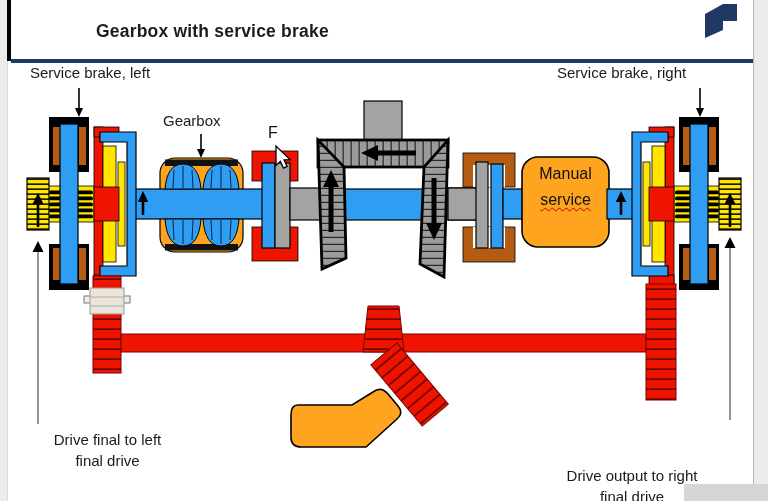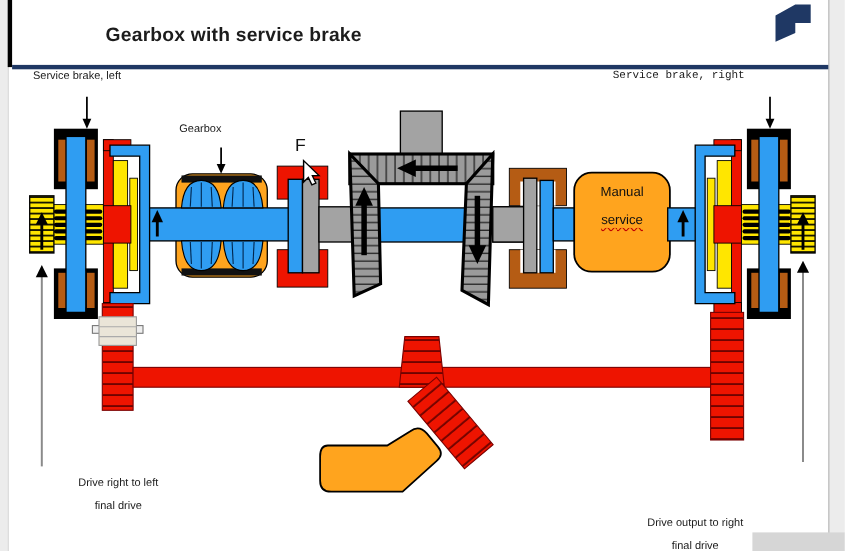--- a/index.html
+++ b/index.html
@@ -10,24 +10,24 @@
   }
   html,body{margin:0;padding:0;}
   body{font-family:"Liberation Sans",sans-serif;background:#fff;}
   .stage{position:relative;width:768px;height:501px;background:#fff;overflow:hidden;}
   .gutter-l{position:absolute;left:0;top:0;width:7px;height:501px;background:var(--bg);border-right:1px solid #d9d9d9;}
   .gutter-r{position:absolute;left:753px;top:0;width:15px;height:501px;background:var(--bg);border-left:1px solid #b5b5b5;}
   .corner-block{position:absolute;left:684px;top:484px;width:84px;height:17px;background:var(--block);}
   .tick{position:absolute;left:7px;top:0;width:4px;height:61px;background:#000;}
   .rule{position:absolute;left:11px;top:59px;width:742px;height:4px;background:var(--navy);}
   .title{position:absolute;left:96px;top:21px;font-size:17.5px;font-weight:bold;color:#1c1c1c;letter-spacing:.2px;}
-  .lbl{position:absolute;font-size:10px;color:var(--ink);white-space:nowrap;}
+  .lbl{position:absolute;font-size:15px;color:var(--ink);white-space:nowrap;}
   .lbl.center{text-align:center;white-space:normal;line-height:21px;}
   .f-lbl{position:absolute;left:262px;top:124px;width:22px;text-align:center;font-size:16px;color:#111;}
-  .mt-text{position:absolute;left:522px;top:161px;width:87px;text-align:center;font-size:12px;line-height:26px;color:#111;}
+  .mt-text{position:absolute;left:522px;top:161px;width:87px;text-align:center;font-size:16px;line-height:26px;color:#111;}
   .mt-text span{display:block;}
   .misspell{text-decoration:underline;text-decoration-style:wavy;text-decoration-color:var(--squiggle);text-decoration-thickness:1px;text-underline-offset:2px;}
   svg{position:absolute;left:0;top:0;}
   
   .f-blue{fill:var(--blue);}  .f-red{fill:var(--red);}   .f-yellow{fill:var(--yellow);}
   .f-orange{fill:var(--orange);} .f-brown{fill:var(--brown);} .f-shaft{fill:var(--shaft);}
   .f-gear{fill:var(--gear);} .f-cream{fill:var(--cream);} .f-white{fill:#fff;}
   .f-black{fill:#000;} .f-navy{fill:var(--navy);}
   .o1{stroke:#000;stroke-width:1.2px;}
   .o08{stroke:#000;stroke-width:.8px;}
@@ -258,31 +258,31 @@
   </svg>
 
   <div class="gutter-l"></div>
   <div class="gutter-r"></div>
   <div class="corner-block"></div>
   <div class="tick"></div>
   <div class="rule"></div>
 
   <div class="title">Gearbox with service brake</div>
   <div class="lbl" style="left:30px;top:64px;">Service brake, left</div>
-  <div class="lbl" style="left:557px;top:64px;font-family:Liberation Mono, monospace;">Service brake, right</div>
+  <div class="lbl" style="left:557px;top:64px;">Service brake, right</div>
   <div class="lbl" style="left:163px;top:112px;">Gearbox</div>
   <div class="f-lbl">F</div>
 
   <div class="mt-text">
     <span>Manual</span>
     <span class="misspell">service</span>
   </div>
 
   <div class="lbl center" style="left:25px;top:429px;width:165px;">
-    <span>Drive right to left</span><br>
+    <span>Drive final to left</span><br>
     <span>final drive</span>
   </div>
   <div class="lbl center" style="left:542px;top:429px;width:180px;margin-top:36px;">
     <span>Drive output to right</span><br>
     <span>final drive</span>
   </div>
 
 </div>
 
 </body></html>

